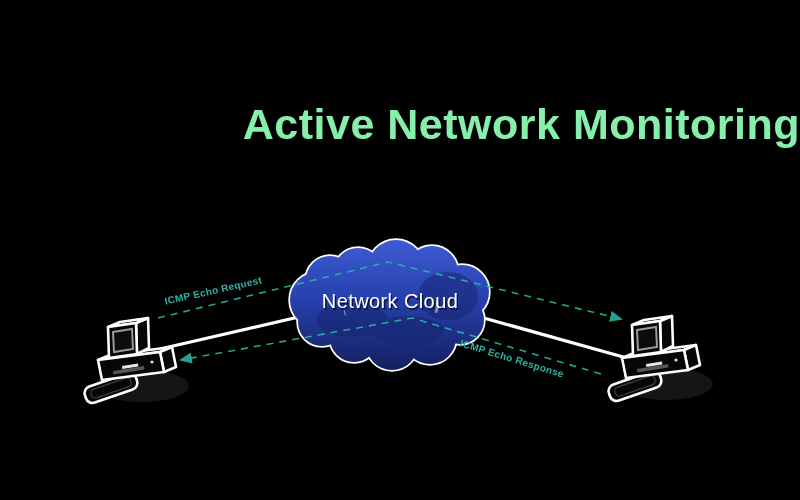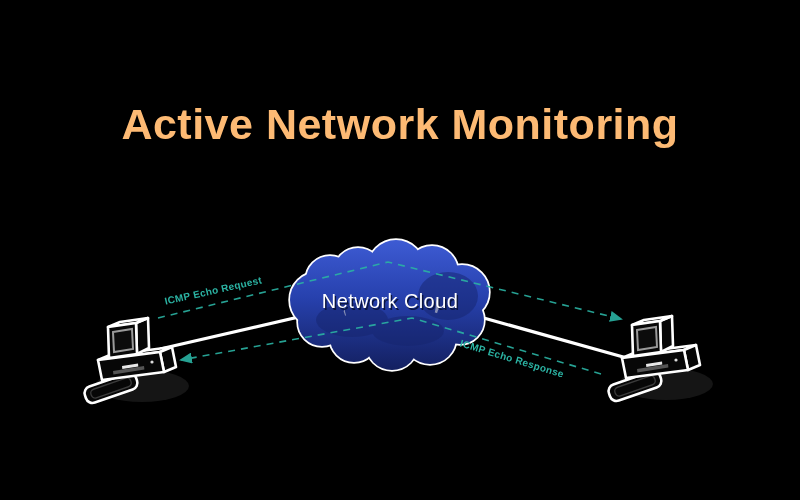--- a/index.html
+++ b/index.html
@@ -1,19 +1,19 @@
 <!DOCTYPE html>
 <html><head>
 <meta charset="utf-8">
 <style>
   html,body{margin:0;padding:0;background:#000;}
   .stage{position:relative;width:800px;height:500px;background:#000;overflow:hidden;
          font-family:"Liberation Sans",sans-serif;}
-  .title{position:absolute;left:0;right:0;top:100px;text-align:center;
-         font-size:43px;font-weight:700;color:#fdba74;letter-spacing:.5px;}
+  .title{position:absolute;left:0;right:0;top:100px;text-align:right;
+         font-size:43px;font-weight:700;color:#86efac;letter-spacing:.5px;}
   .diagram-svg{position:absolute;left:0;top:0;}
   .cloud-label{font-family:"Liberation Sans",sans-serif;font-size:20px;letter-spacing:.4px;}
   .flow-label{font-family:"Liberation Sans",sans-serif;font-size:10px;font-weight:700;letter-spacing:.3px;}
 </style>
 </head>
 <body>
 
 <div class="stage">
 
   <div class="title">Active Network Monitoring</div>

